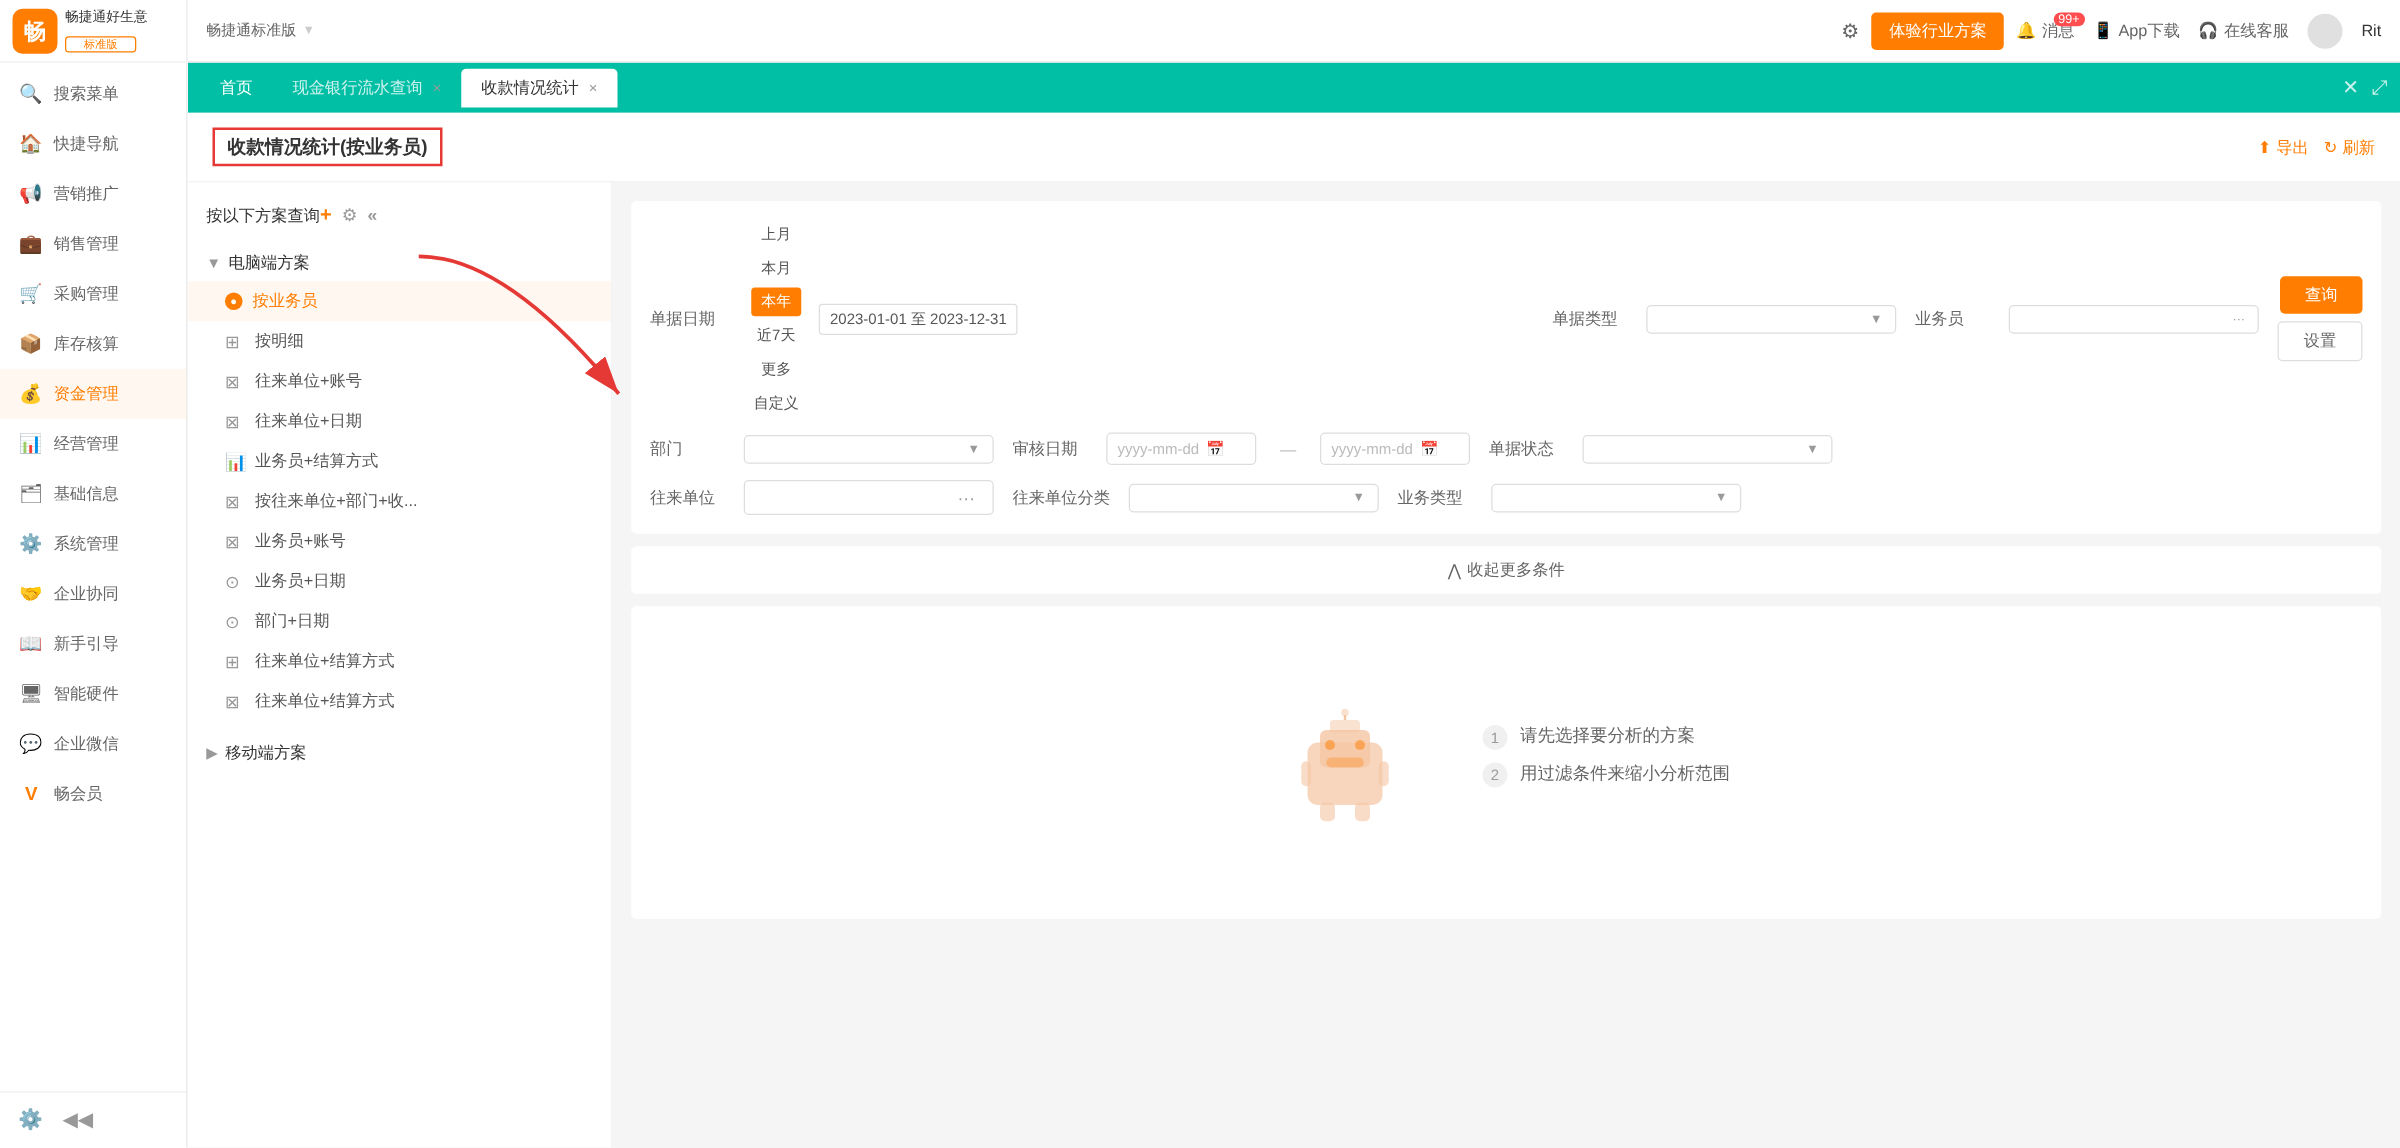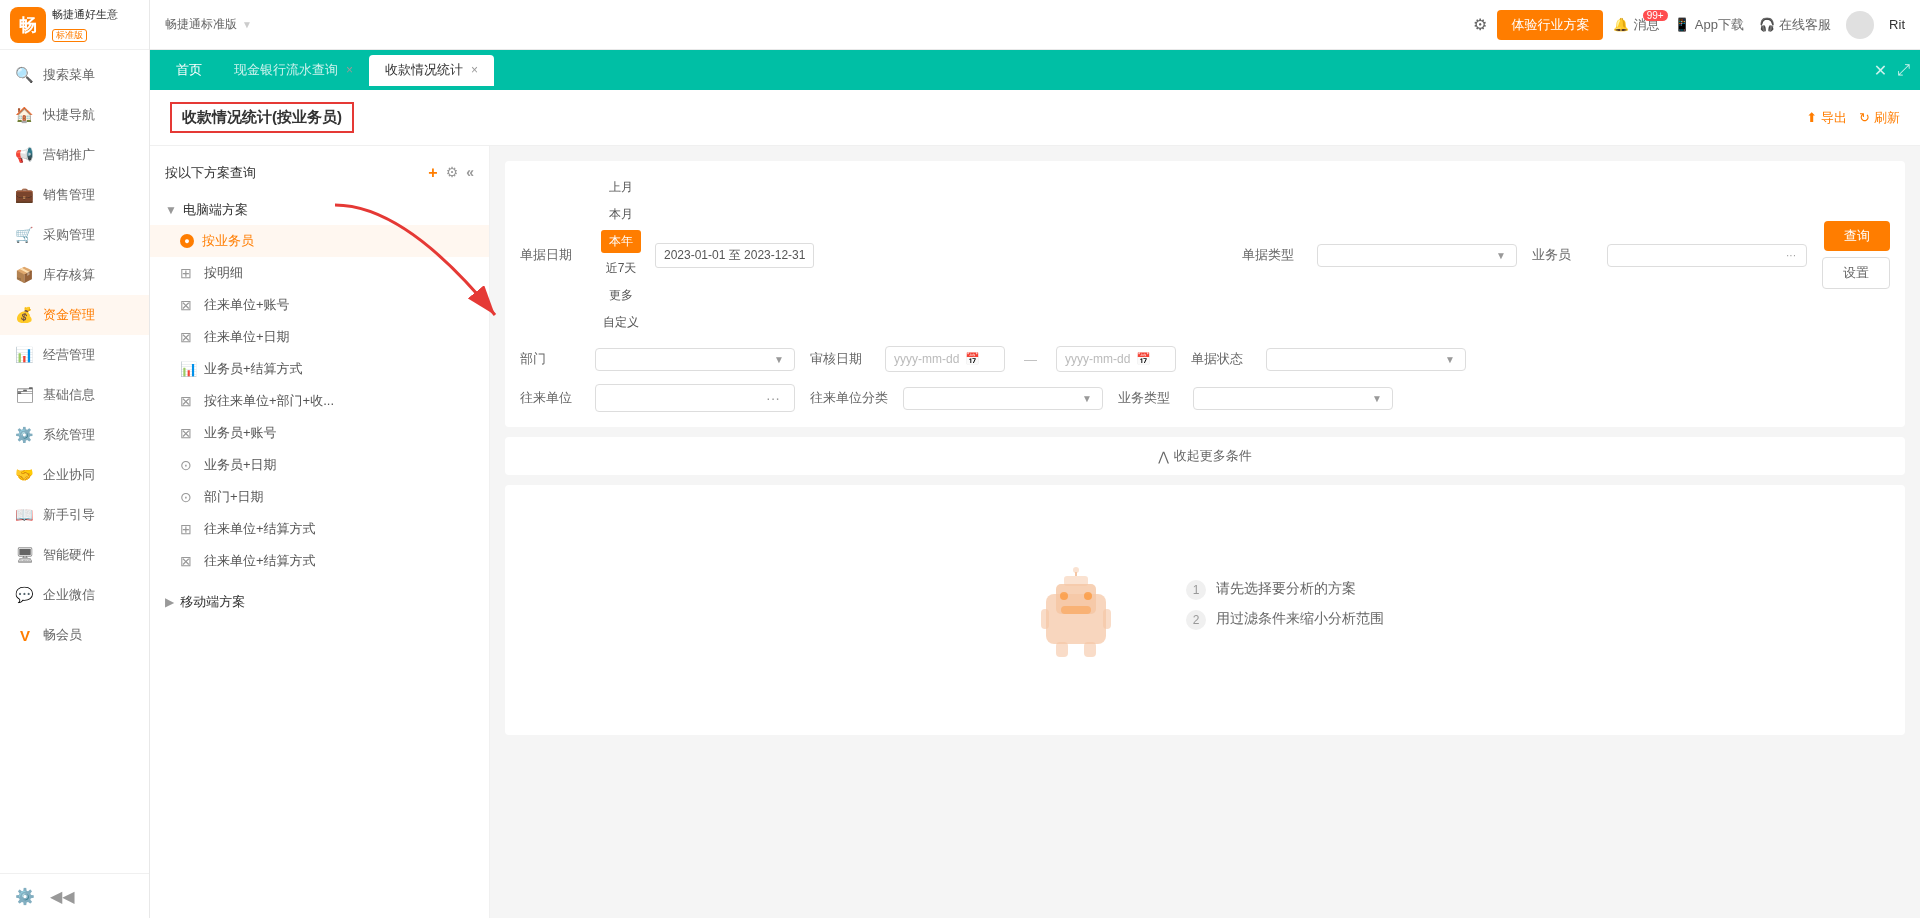--- a/index.html
+++ b/index.html
@@ -14,21 +14,21 @@
     .sidebar-logo {
       height: 50px; background: #fff; display: flex; align-items: center; padding: 0 10px;
       border-bottom: 1px solid #f0f0f0;
     }
     .logo-icon {
       width: 36px; height: 36px; background: #ff7d00; border-radius: 8px;
       display: flex; align-items: center; justify-content: center; color: #fff; font-size: 18px; font-weight: bold;
       margin-right: 6px;
     }
     .logo-text { font-size: 11px; color: #333; line-height: 1.3; }
-    .logo-badge { font-size: 9px; color: #ff7d00; border: 1px solid #ff7d00; border-radius: 3px; padding: 0 3px; margin-top: 8px; display: inline-block; }
+    .logo-badge { font-size: 9px; color: #ff7d00; border: 1px solid #ff7d00; border-radius: 3px; padding: 0 14px; margin-top: 8px; display: inline-block; }
     .sidebar-nav { flex: 1; overflow-y: auto; padding: 5px 0; }
     .sidebar-item {
       display: flex; align-items: center; padding: 10px 15px; cursor: pointer;
       color: #666; font-size: 13px; transition: all 0.2s;
     }
     .sidebar-item.active { background: #fff7f0; color: #ff7d00; }
     .sidebar-item .nav-icon { width: 20px; height: 20px; margin-right: 8px; display: flex; align-items: center; justify-content: center; font-size: 15px; }
     .sidebar-item .nav-label { font-size: 13px; }
     .sidebar-bottom {
       height: 45px; display: flex; align-items: center; padding: 0 15px;
@@ -103,21 +103,21 @@
     .content-area {
       display: flex; height: calc(918px - 90px - 50px);
     }
 
     
     .left-panel {
       width: 340px; background: #fff; border-right: 1px solid #f0f0f0;
       padding: 10px 0; overflow-y: auto;
     }
     .panel-header {
-      display: flex; align-items: center; justify-content: space-between;
+      display: flex; align-items: center; 
       padding: 8px 15px; font-size: 13px; color: #333;
     }
     .panel-header-title { font-weight: 500; }
     .panel-header-actions { display: flex; gap: 8px; color: #999; font-size: 14px; }
     .panel-header-actions span { cursor: pointer; }
 
     .scheme-group { padding: 5px 0; }
     .scheme-group-title {
       display: flex; align-items: center; padding: 6px 15px;
       font-size: 13px; color: #333; cursor: pointer;

